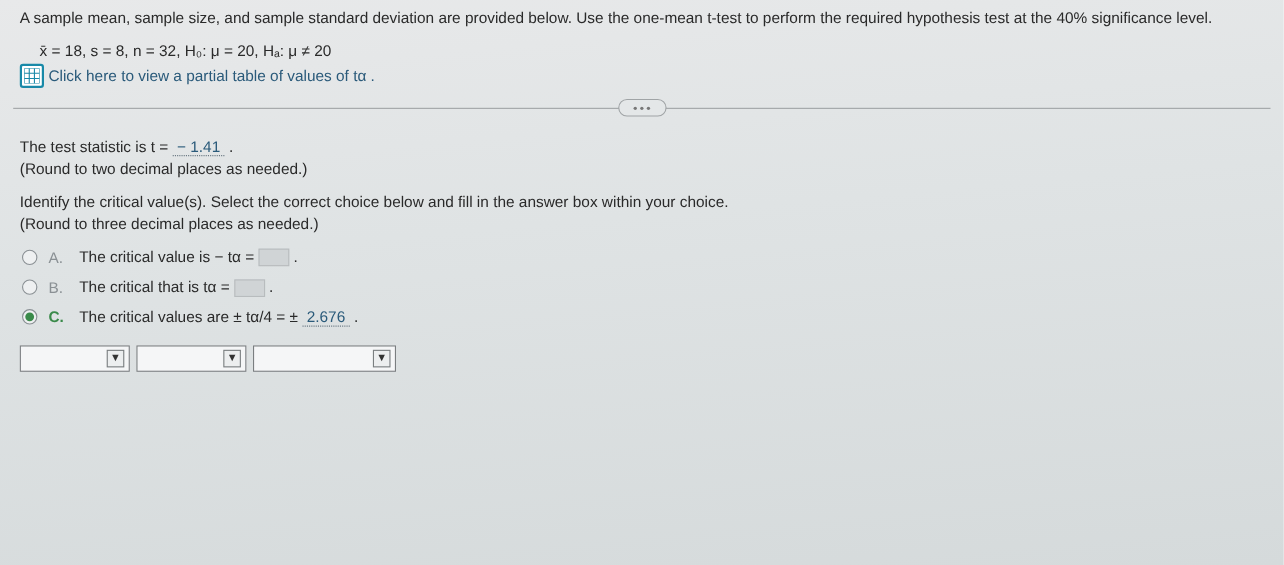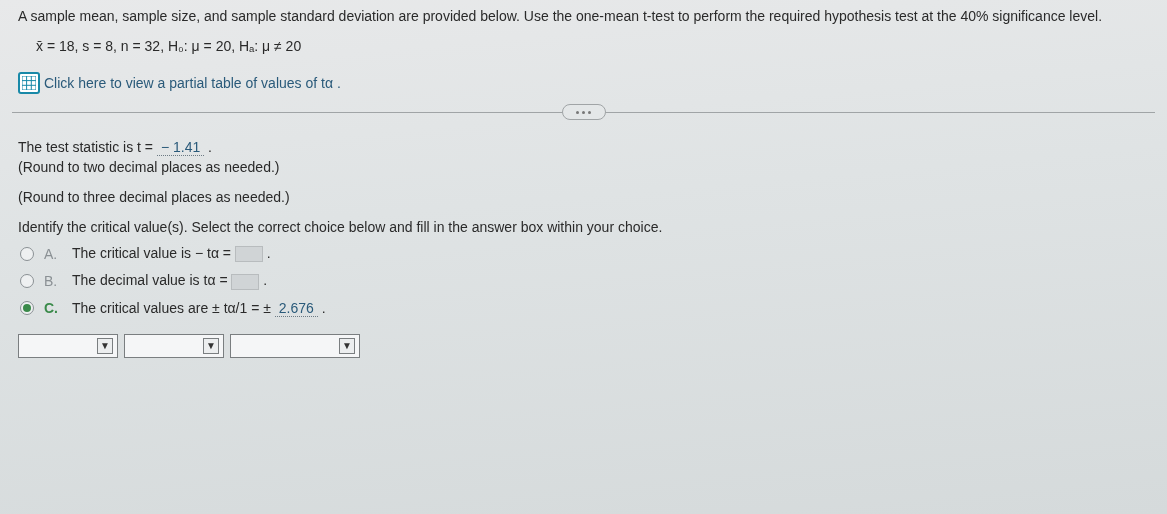--- a/index.html
+++ b/index.html
@@ -8,21 +8,21 @@
     font-size: 14px;
     color: #2a2a2a;
     background: linear-gradient(175deg, #e8e9ea 0%, #dfe3e4 40%, #d5dadb 100%);
     width: 1167px;
     height: 514px;
     padding: 8px 12px;
     position: relative;
   }
   .top-section { padding: 0 6px; }
   .prompt { margin-bottom: 14px; }
-  .given { margin: 0 0 18px 18px; }
+  .given { margin: 0 0 4px 18px; }
   .link-row { display: flex; align-items: center; gap: 4px; margin-bottom: 10px; }
   .table-icon {
     width: 22px; height: 22px; border: 2px solid #1889a8;
     border-radius: 3px; display: flex; align-items: center; justify-content: center;
     background: #fff;
   }
   .table-icon svg { display: block; }
   .link-text { color: #2a5a7a; }
   .divider-wrap { position: relative; margin: 18px 0 26px; }
   .divider { border: none; border-top: 1px solid #a0a4a6; }
@@ -93,43 +93,43 @@
       <span></span>
     </div>
 </div>
 
 <div class="content">
   <p class="line">
     <span>The test statistic is t = </span><span class="ans">− 1.41</span><span> .</span>
   </p>
   <p class="line gap">(Round to two decimal places as needed.)</p>
 
+  <p class="line">Identify the critical value(s). Select the correct choice below and fill in the answer box within your choice.</p>
   <p class="line gap">(Round to three decimal places as needed.)</p>
-  <p class="line">Identify the critical value(s). Select the correct choice below and fill in the answer box within your choice.</p>
 
   <div class="choices">
     <div class="choice-row">
       <span class="radio"></span>
       <span class="choice-label">A.</span>
       <span>
         <span>The critical value is − tα = </span><span class="smallbox"></span><span> .</span>
       </span>
     </div>
     <div class="choice-row">
       <span class="radio"></span>
       <span class="choice-label">B.</span>
       <span>
-        <span>The decimal value is tα = </span><span class="smallbox"></span><span> .</span>
+        <span>The critical that is tα = </span><span class="smallbox"></span><span> .</span>
       </span>
     </div>
     <div class="choice-row">
       <span class="radio selected"></span>
       <span class="choice-label sel">C.</span>
       <span>
-        <span>The critical values are ± tα/1 = ± </span><span class="ans">2.676</span><span> .</span>
+        <span>The critical values are ± tα/4 = ± </span><span class="ans">2.676</span><span> .</span>
       </span>
     </div>
   </div>
 
   <div class="conclusion">
     <span class="dd">
         <span class="arrow">▼</span>
       </span>
     <span class="dd">
         <span class="arrow">▼</span>

